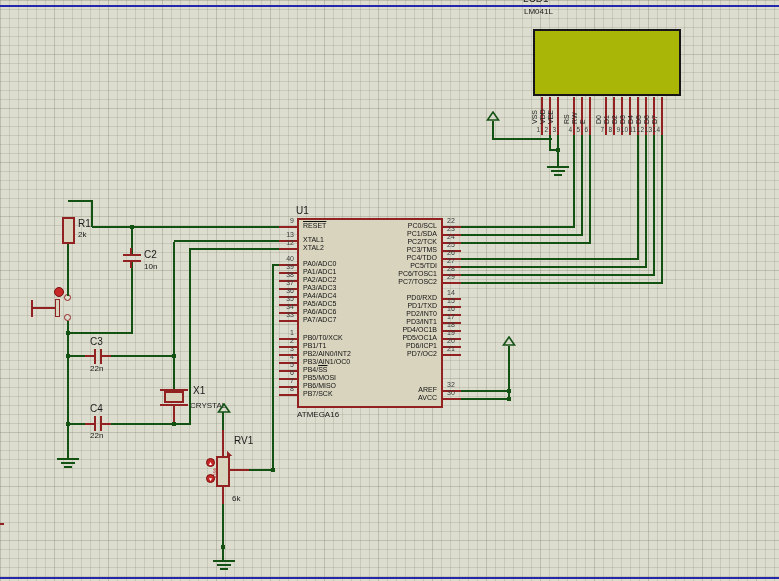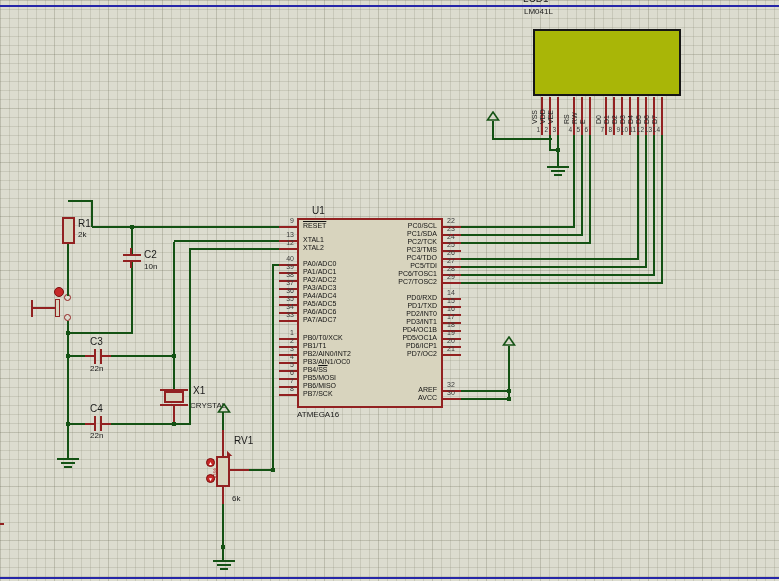--- a/index.html
+++ b/index.html
@@ -38,21 +38,21 @@
 
 <div id="canvas">
 
   <div class="blue" style="top:5px;"></div>
   <div class="blue" style="top:577px;"></div>
 
   <div class="ref" style="left:523px;top:-7px;">LCD1</div>
   <div class="val" style="left:524px;top:7px;">LM041L</div>
   <div class="screen"></div>
 
-  <div class="ref" style="left:312px;top:205px;">U1</div>
+  <div class="ref" style="left:296px;top:205px;">U1</div>
   <div class="body" style="left:297px;top:218px;width:146px;height:190px;"></div>
   <div class="val" style="left:297px;top:410px;">ATMEGA16</div>
 
   <div class="body" style="left:62px;top:217px;width:13px;height:27px;"></div>
   <div class="ref" style="left:78px;top:218px;">R1</div>
   <div class="val" style="left:78px;top:230px;">2k</div>
 
   <div class="ref" style="left:144px;top:249px;">C2</div>
   <div class="val" style="left:144px;top:262px;">10n</div>
 

